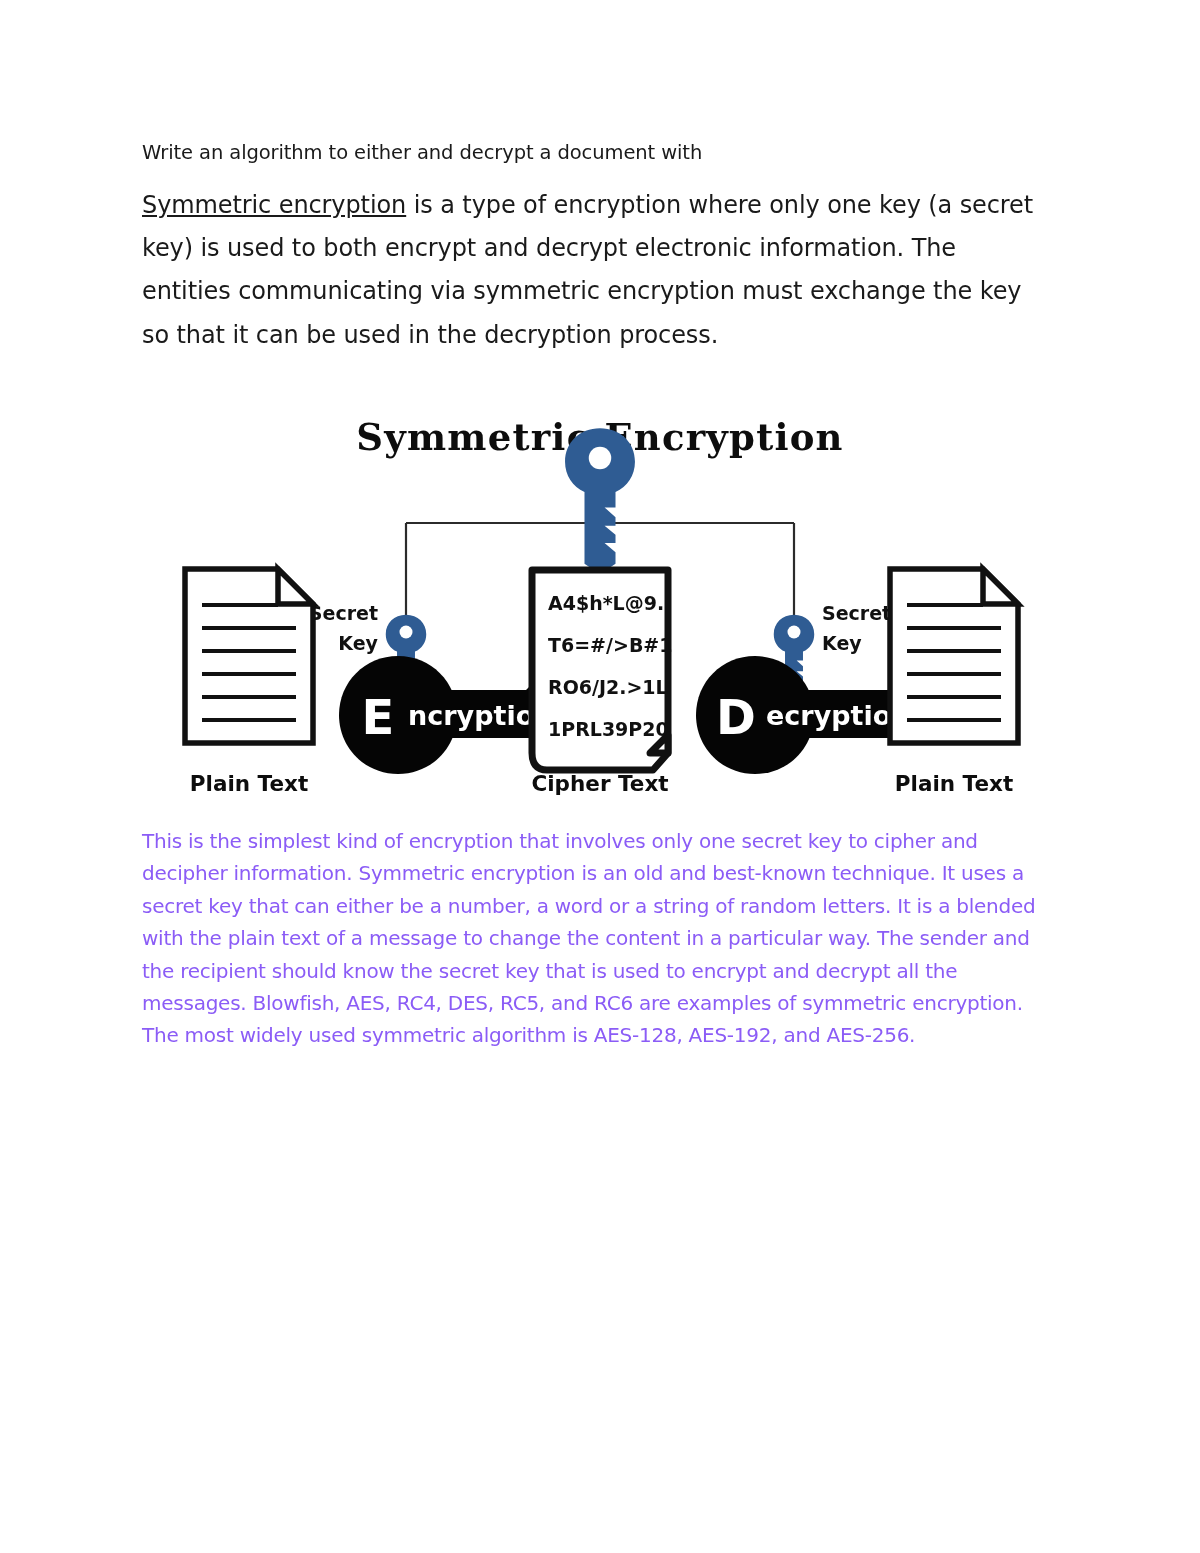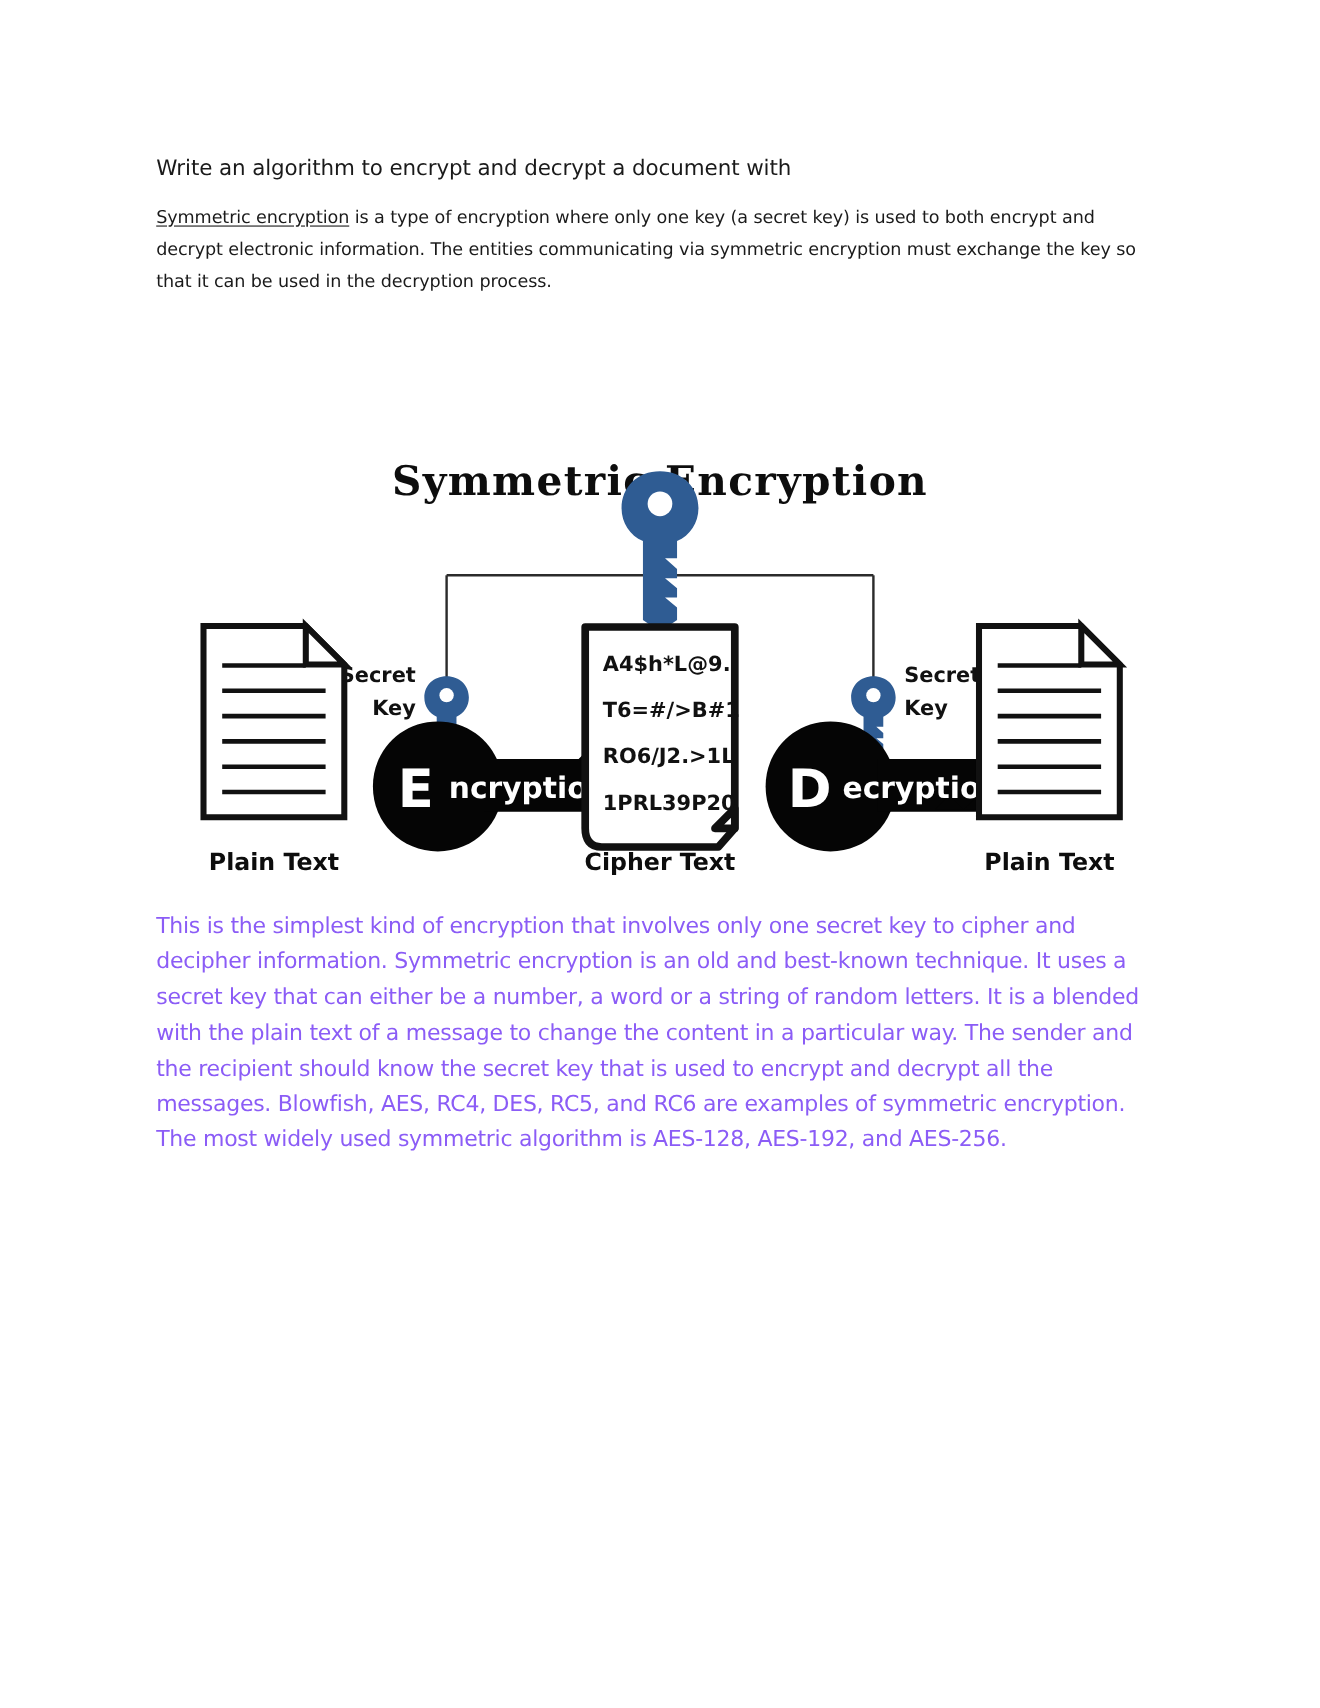--- a/index.html
+++ b/index.html
@@ -34,21 +34,21 @@
     top: 138px;
     font-size: 19.5px;
     line-height: 1.55;
     color: #1a1a1a;
     font-family: "DejaVu Sans", sans-serif;
     letter-spacing: -0.1px;
   }
 
   .para-intro {
     top: 184px;
-    font-size: 16px;
+    font-size: 24px;
     line-height: 1.80;
     color: #1a1a1a;
     font-family: "DejaVu Sans", sans-serif;
     letter-spacing: -0.1px;
   }
   .para-intro .underline-term {
     text-decoration: underline;
     text-underline-offset: 2px;
   }
 
@@ -134,21 +134,21 @@
   }
   .blue-key { fill: #2f5c93; }
   .key-hole { fill: #ffffff; }
   .black-key { fill: #050505; }
 </style>
 </head>
 <body>
 
 <div class="page">
 
-  <div class="doc-text para-heading">Write an algorithm to encrypt and decrypt a document with</div>
+  <div class="doc-text para-heading">Write an algorithm to either and decrypt a document with</div>
 
   <div class="doc-text para-intro">
     <span class="underline-term">Symmetric encryption</span><span> is a type of encryption where only one key (a secret key) is used to both encrypt and decrypt electronic information. The entities communicating via symmetric encryption must exchange the key so that it can be used in the decryption process.</span>
   </div>
 
   <div class="figure">
     <svg viewBox="0 0 900 505" xmlns="http://www.w3.org/2000/svg">
 
       <text class="fig-title" x="450" y="145" text-anchor="middle">Symmetric Encryption</text>
 

